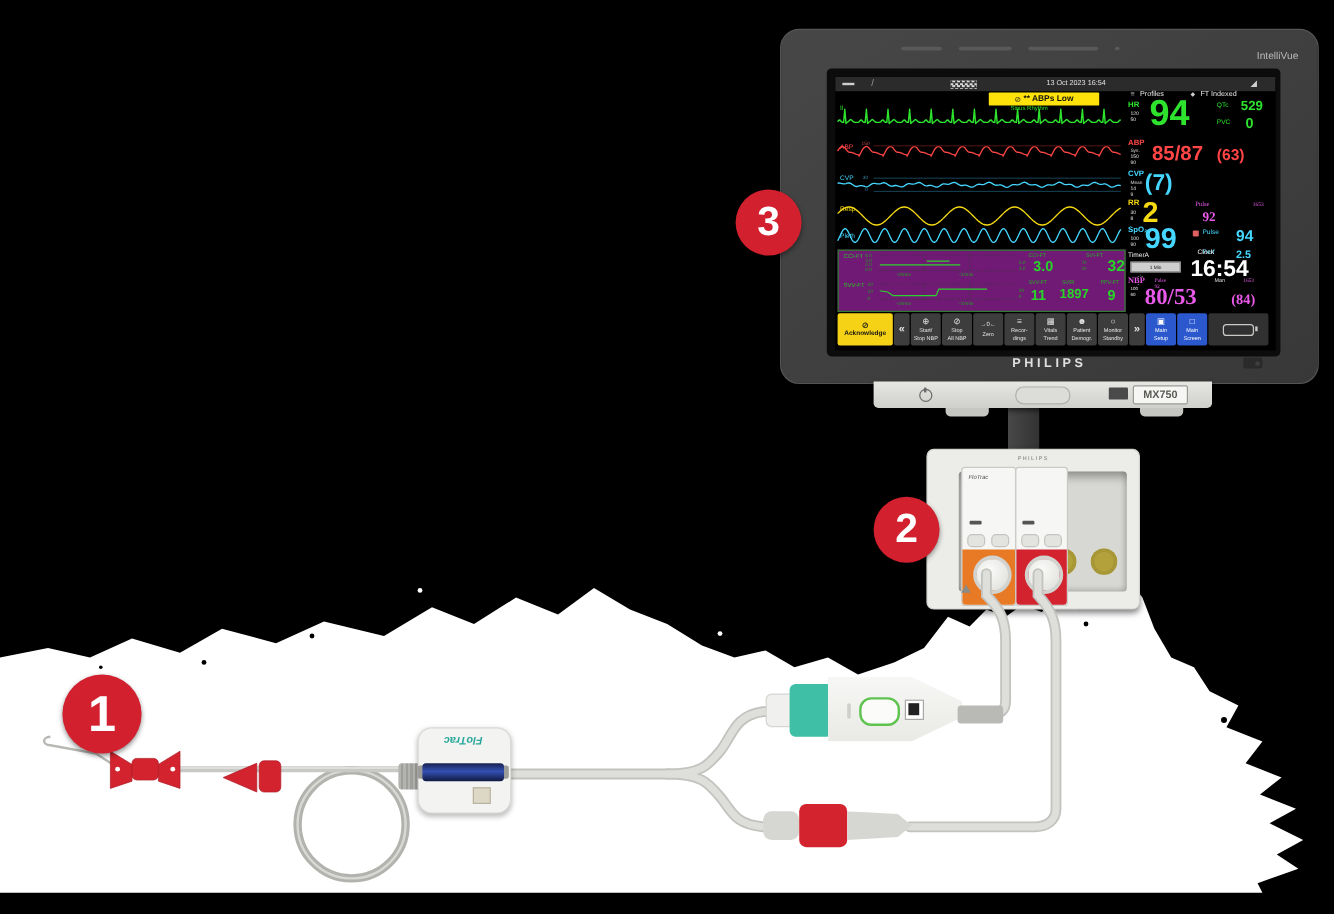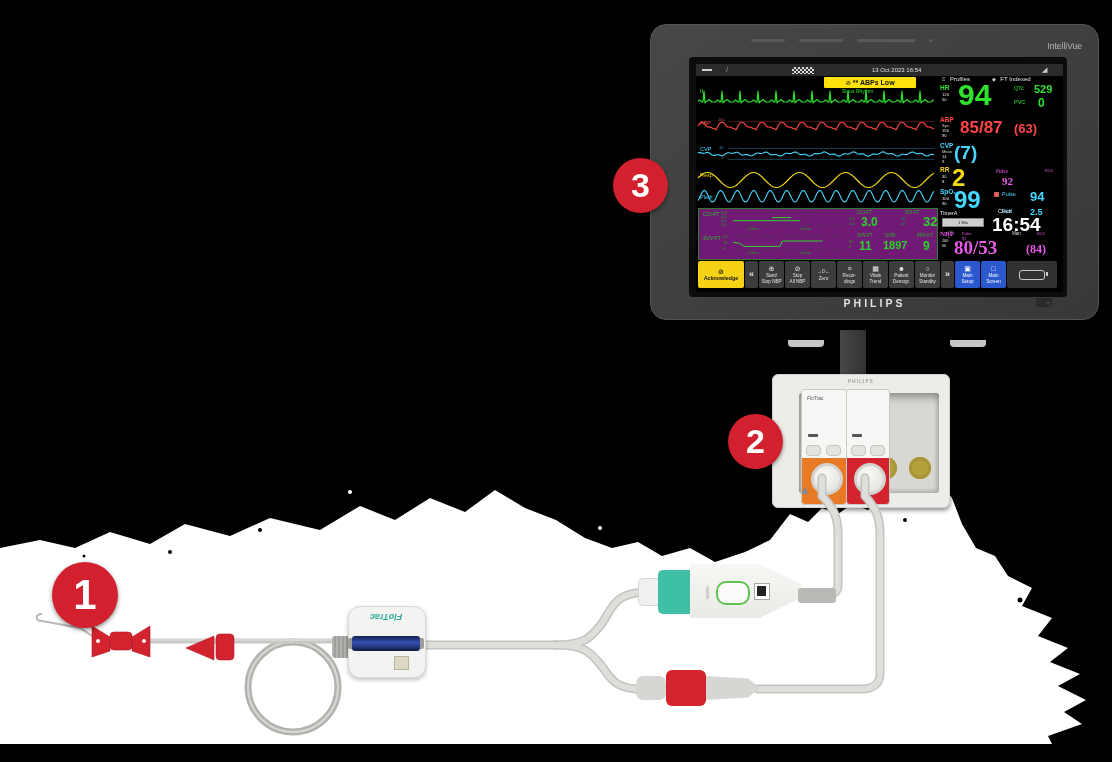--- a/index.html
+++ b/index.html
@@ -388,20 +388,28 @@
         </div>
         <div class="sk" style="width:50px;background:#313131;">
           <div style="width:24px;height:8px;border:1.5px solid #c9c9c6;border-radius:3px;position:relative;">
             <div class="abs" style="right:-4px;top:1.5px;width:2.5px;height:4px;background:#c9c9c6;"></div>
           </div>
         </div>
       </div>
     </div>
   </div>
 
+  <div class="abs" style="left:728px;top:318px;width:282px;height:22px;background:linear-gradient(180deg,#e6e6e3,#cfcfcc);border-radius:0 0 4px 4px;box-shadow:0 2px 4px rgba(0,0,0,.5);">
+    <div class="abs" style="left:38px;top:6px;width:9px;height:9px;border:1.2px solid #6a6a6a;border-radius:50%;">
+      <div class="abs" style="left:3.2px;top:-2px;width:1.5px;height:4px;background:#6a6a6a;"></div>
+    </div>
+    <div class="abs" style="left:118px;top:4px;width:44px;height:13px;border:1px solid #b0b0ad;border-radius:7px;background:#dcdcd9;"></div>
+    <div class="abs" style="left:196px;top:5px;width:16px;height:10px;background:#4a4a4a;border-radius:1px;"></div>
+    <div class="abs" style="left:216px;top:3px;width:44px;height:14px;border:1.5px solid #9a9a97;background:#f6f6f4;border-radius:2px;display:flex;align-items:center;justify-content:center;font-size:9px;font-weight:bold;color:#5a5a57;">MX750</div>
+  </div>
   <div class="abs" style="left:788px;top:340px;width:36px;height:7px;background:#c6c6c3;border-radius:0 0 4px 4px;"></div>
   <div class="abs" style="left:950px;top:340px;width:36px;height:7px;background:#c6c6c3;border-radius:0 0 4px 4px;"></div>
 
   <div class="callout abs" style="left:52px;top:562px;width:66px;height:66px;font-size:42px;">
     <span>1</span>
   </div>
   <div class="callout abs" style="left:728px;top:414px;width:55px;height:55px;font-size:34px;">
     <span>2</span>
   </div>
   <div class="callout abs" style="left:613px;top:158px;width:55px;height:55px;font-size:34px;">

